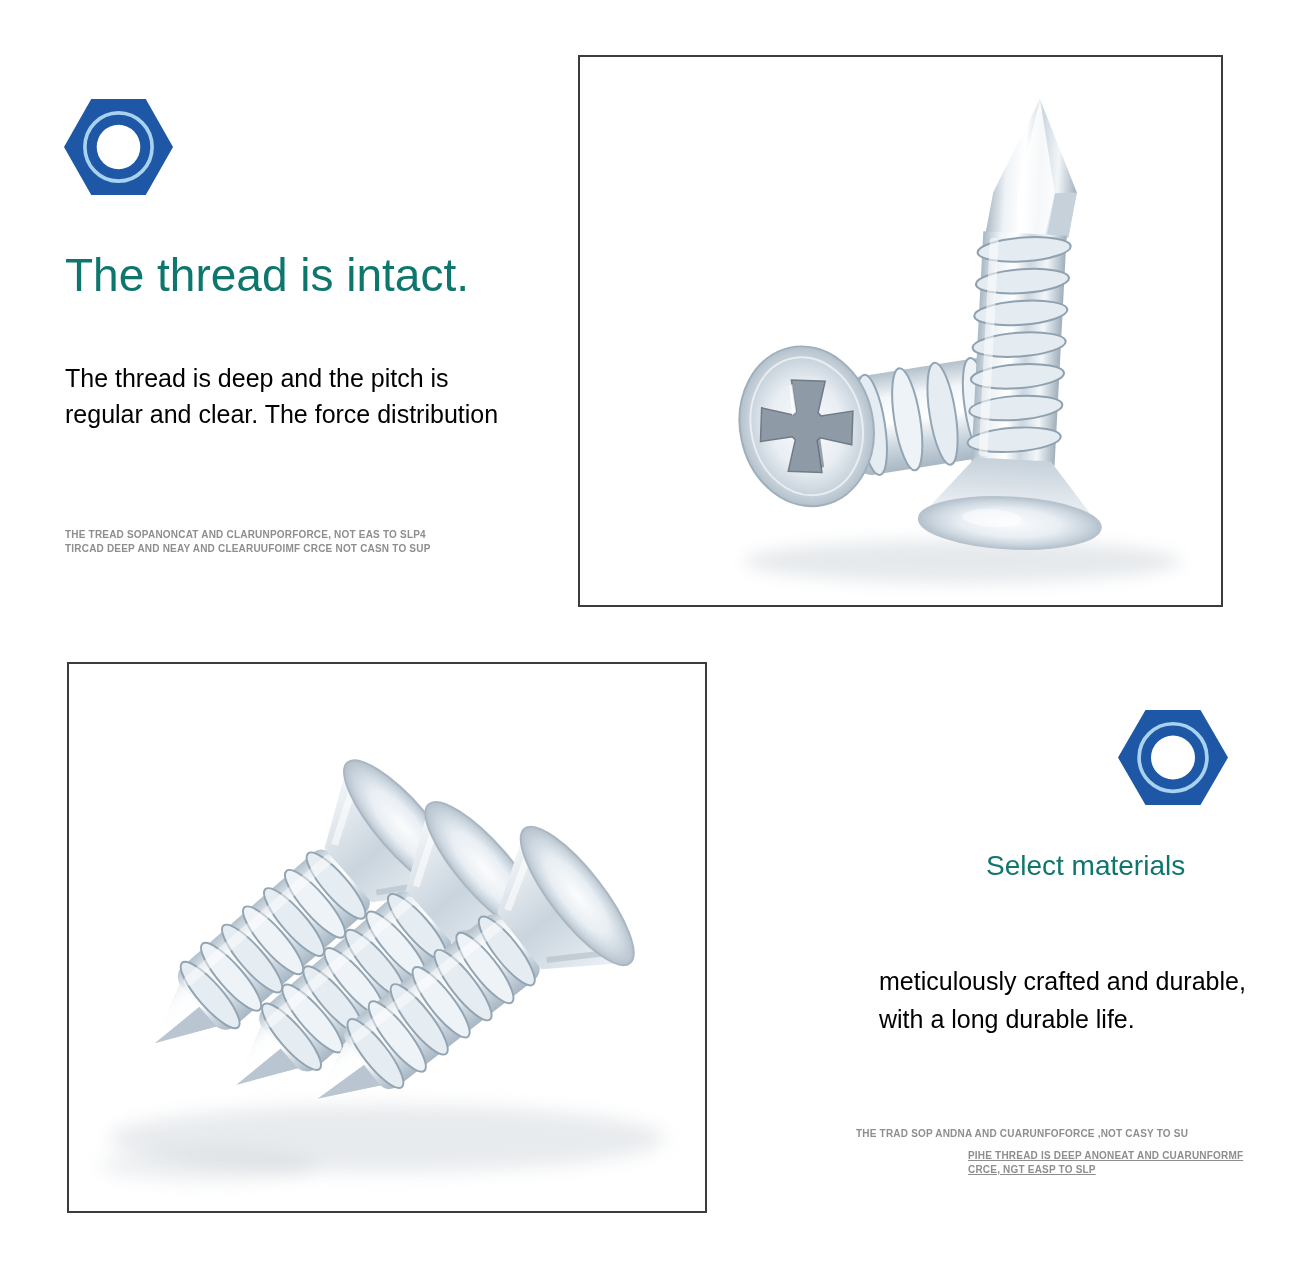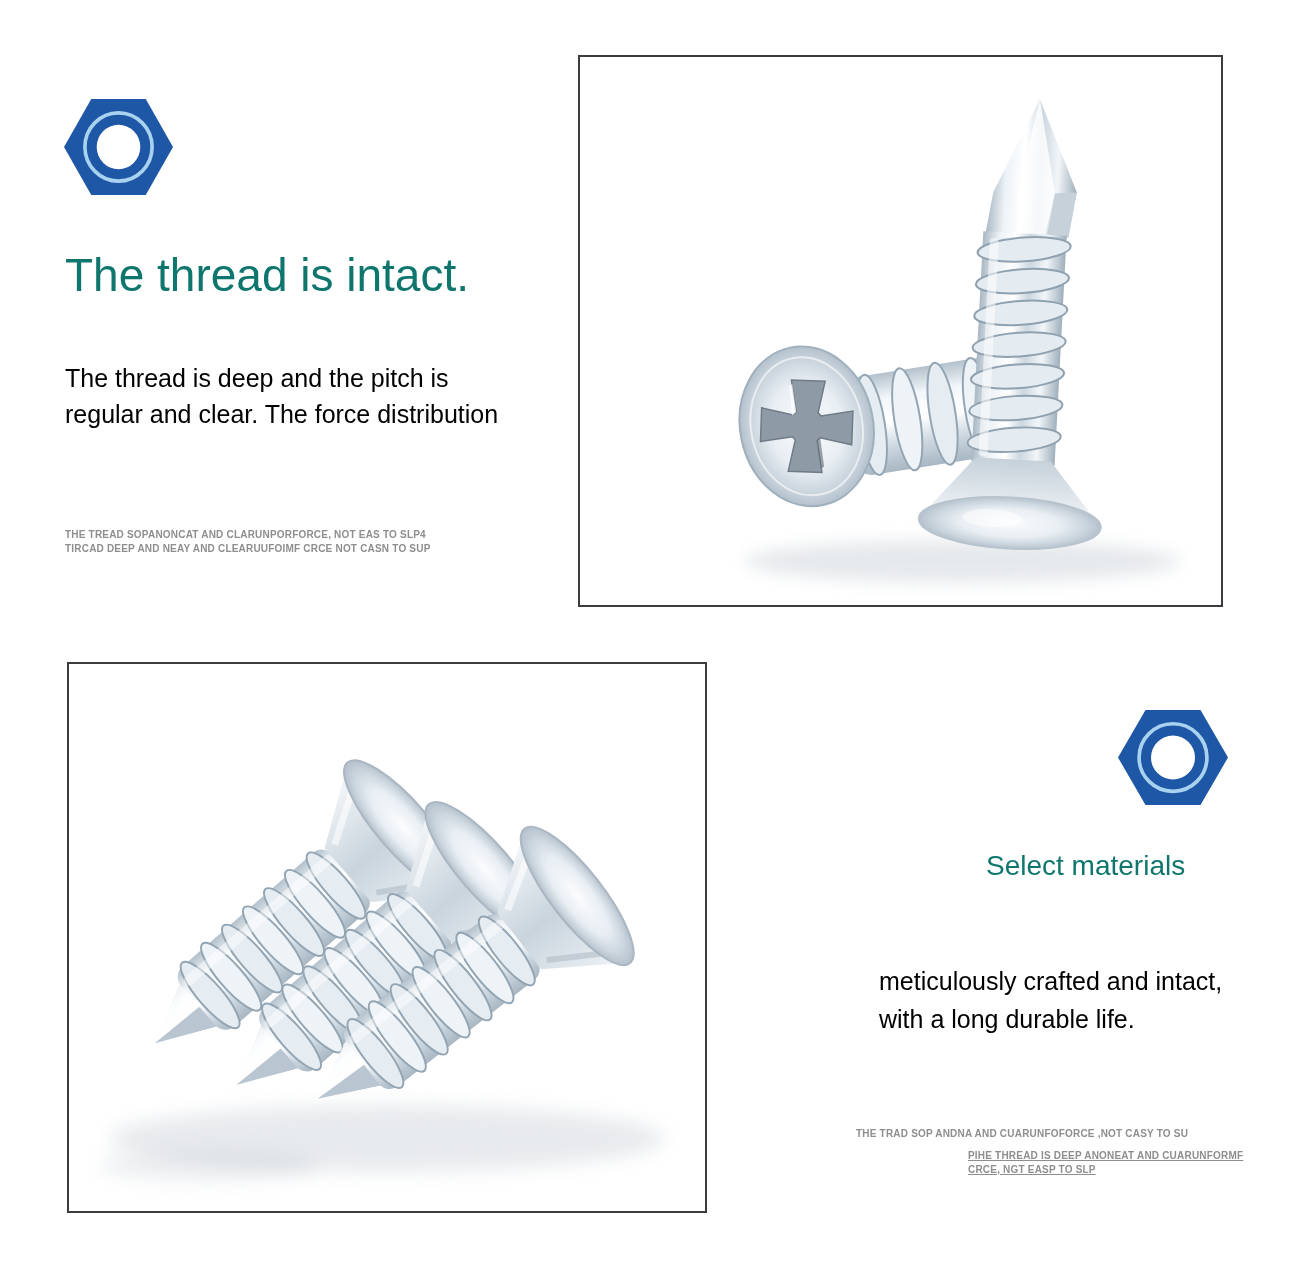--- a/index.html
+++ b/index.html
@@ -194,21 +194,21 @@
       <circle cx="60" cy="52" r="37" fill="none" stroke="#a8d2ef" stroke-width="4"></circle>
       <circle cx="60" cy="52" r="24" fill="#ffffff"></circle>
     </svg>
   </div>
 
   <div class="heading heading-2">
     <div>Select materials</div>
   </div>
 
   <div class="bodytext body-2">
-    <div>meticulously crafted and intact,</div>
+    <div>meticulously crafted and durable,</div>
     <div>with a long durable life.</div>
   </div>
 
   <div class="fineprint fine-2a">THE TRAD SOP ANDNA AND CUARUNFOFORCE ,NOT CASY TO SU</div>
 
   <div class="fineprint fine-2b">PIHE THREAD IS DEEP ANONEAT AND CUARUNFORMF CRCE, NGT EASP TO SLP</div>
 
 </div>
 
 </body></html>

